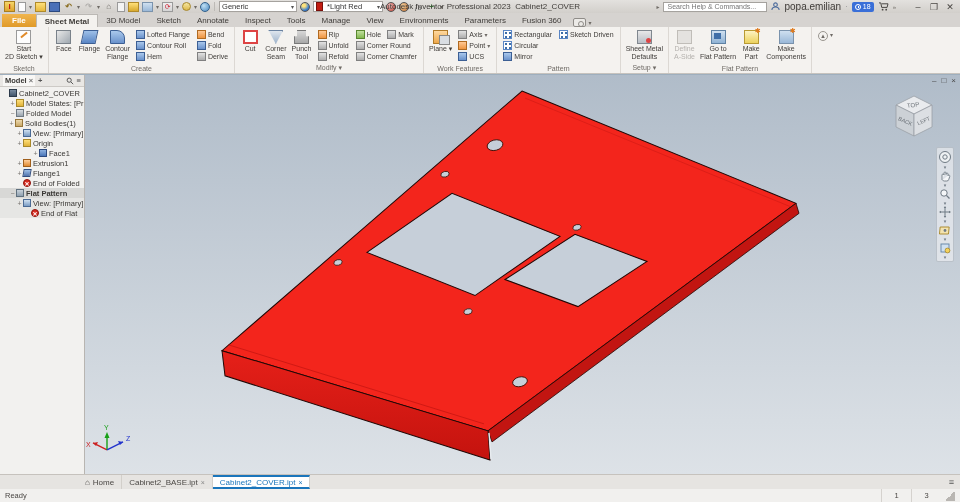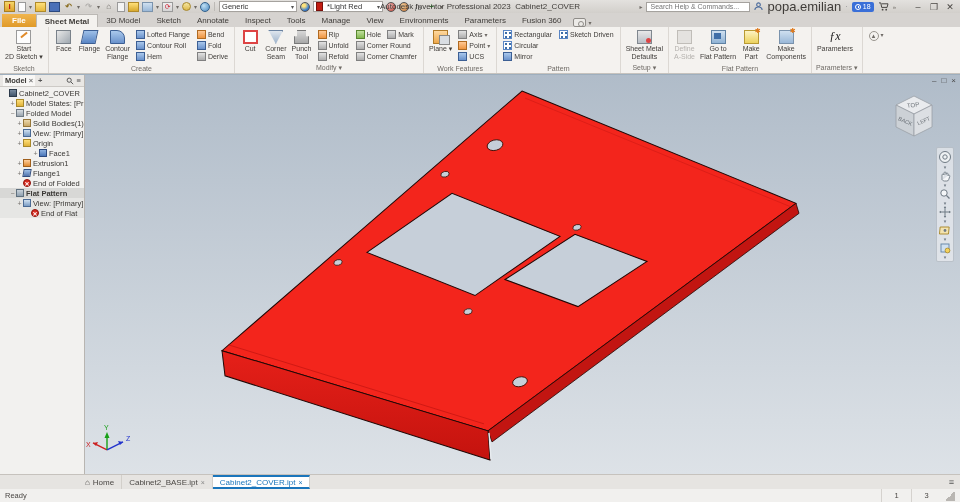--- a/index.html
+++ b/index.html
@@ -24,21 +24,21 @@
   .q-globe{ background:radial-gradient(circle at 35% 35%, #bfe0f5, #4a88c0); border:1px solid #33618c; border-radius:50%; width:10px; height:10px; }
   .caret { font-size:6px; color:#6f6b66; }
   .qsep { width:1px; height:9px; background:#bdbab6; margin:0 1px; }
   .qdrop { display:flex; align-items:center; gap:2px; background:#fff; border:1px solid #a5a29e; height:11px; padding:0 2px; font-size:7.5px; color:#333; }
   .qdrop .dd { font-size:6px; color:#555; margin-left:6px; }
   .sphere { width:10px; height:10px; border-radius:50%; background:radial-gradient(circle at 35% 30%, #ffe27a 20%, #3a7fd0 65%, #1d4f8c); border:1px solid #555; }
   .swatch-red { width:7px; height:9px; background:#c21d12; border:1px solid #7a100a; margin-right:2px; }
   .title-text { position:absolute; left:50%; transform:translateX(-50%); color:#3f3c39; white-space:nowrap; font-size:8px; }
   .tb-right { margin-left:auto; display:flex; align-items:center; gap:4px; }
   .search { width:104px; height:10px; font-size:7px; color:#777; border:1px solid #a5a29e; background:#fff; padding:0 3px; font-family:"Liberation Sans",sans-serif; }
-  .user { display:flex; align-items:center; gap:2px; color:#3f3c39; font-size:13px; }
+  .user { display:flex; align-items:center; gap:2px; color:#3f3c39; font-size:10px; }
   .badge { display:inline-flex; align-items:center; gap:2px; background:var(--badge_blue); color:#fff; border-radius:2px; padding:0 3px; height:10px; font-size:7px; }
   .clockface { width:6px; height:6px; border-radius:50%; border:1px solid #fff; position:relative; }
   .clockface:after { content:""; position:absolute; left:2px; top:1px; width:1px; height:2px; background:#fff; }
   .winbtn { color:#4a4744; font-size:9px; width:12px; text-align:center; }
 
   
   .tabrow { height:14px; display:flex; align-items:flex-end; background:#d6d3d0; padding-left:2px; font-size:8px; flex:0 0 14px; }
   .filetab { background:linear-gradient(#f0b54e,#e09a28); color:#fff; font-weight:bold; padding:1px 10px; height:13px; display:flex; align-items:center; }
   .rtab { padding:1px 8px; height:13px; display:flex; align-items:center; color:#3f3c39; }
   .rtab.active { background:#f4f2ef; border:1px solid #bbb8b4; border-bottom:none; font-weight:bold; }
@@ -415,26 +415,20 @@
 A-Side</span></div>
           <div class="bigbtn"><span class="bic i-goflat"></span><span>Go to
 Flat Pattern</span></div>
           <div class="bigbtn"><span class="bic i-mkpart"></span><span>Make
 Part</span></div>
           <div class="bigbtn"><span class="bic i-mkcomp"></span><span>Make
 Components</span></div>
         </div>
         <div class="panel-label">Flat Pattern</div>
       </div>
-      <div class="panel">
-        <div class="panel-content">
-          <div class="bigbtn"><span class="bic i-fx">ƒx</span><span>Parameters</span></div>
-        </div>
-        <div class="panel-label">Parameters ▾</div>
-      </div>
       <div style="display: flex; align-items: flex-start; padding: 4px 6px; gap: 2px; color: rgb(111, 107, 102); font-size: 7px;">
         <span style="border:1px solid #9a968f;border-radius:50%;width:10px;height:10px;display:inline-flex;align-items:center;justify-content:center;">▴</span>
         <span class="caret">▾</span>
       </div>
     </div>
 
   <div class="main">
 
     <div class="browser">
       <div class="bheader">
@@ -460,21 +454,21 @@
           <div class="trow" style="padding-left: 9px;">
             <span class="exp">+</span>
             <span class="ti ti-folder"></span>
             <span class="tlabel">Model States: [Primary]</span>
           </div>
           <div class="trow" style="padding-left: 9px;">
             <span class="exp">−</span>
             <span class="ti ti-folded"></span>
             <span class="tlabel">Folded Model</span>
           </div>
-          <div class="trow" style="padding-left: 16px;">
+          <div class="trow" style="padding-left: 8px;">
             <span class="exp">+</span>
             <span class="ti ti-solids"></span>
             <span class="tlabel">Solid Bodies(1)</span>
           </div>
           <div class="trow" style="padding-left: 16px;">
             <span class="exp">+</span>
             <span class="ti ti-view"></span>
             <span class="tlabel">View: [Primary]</span>
           </div>
           <div class="trow" style="padding-left: 16px;">

